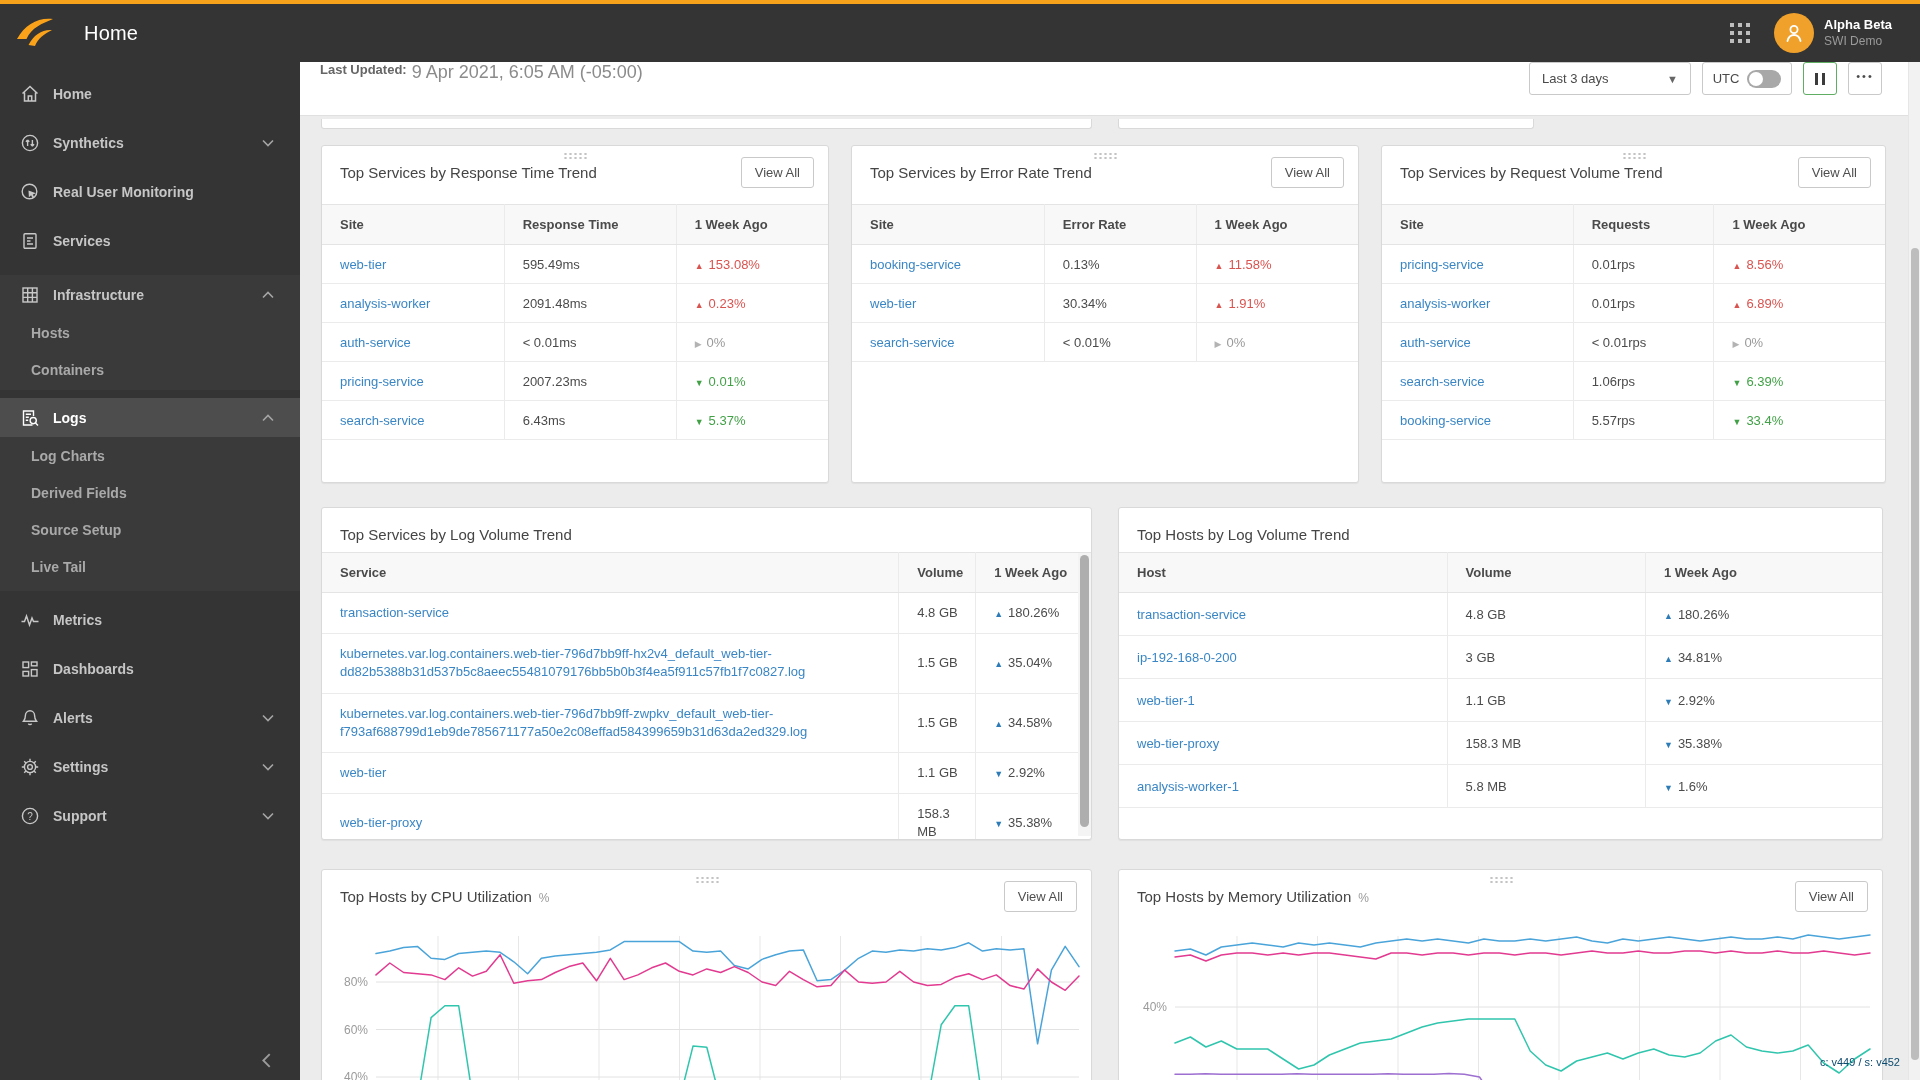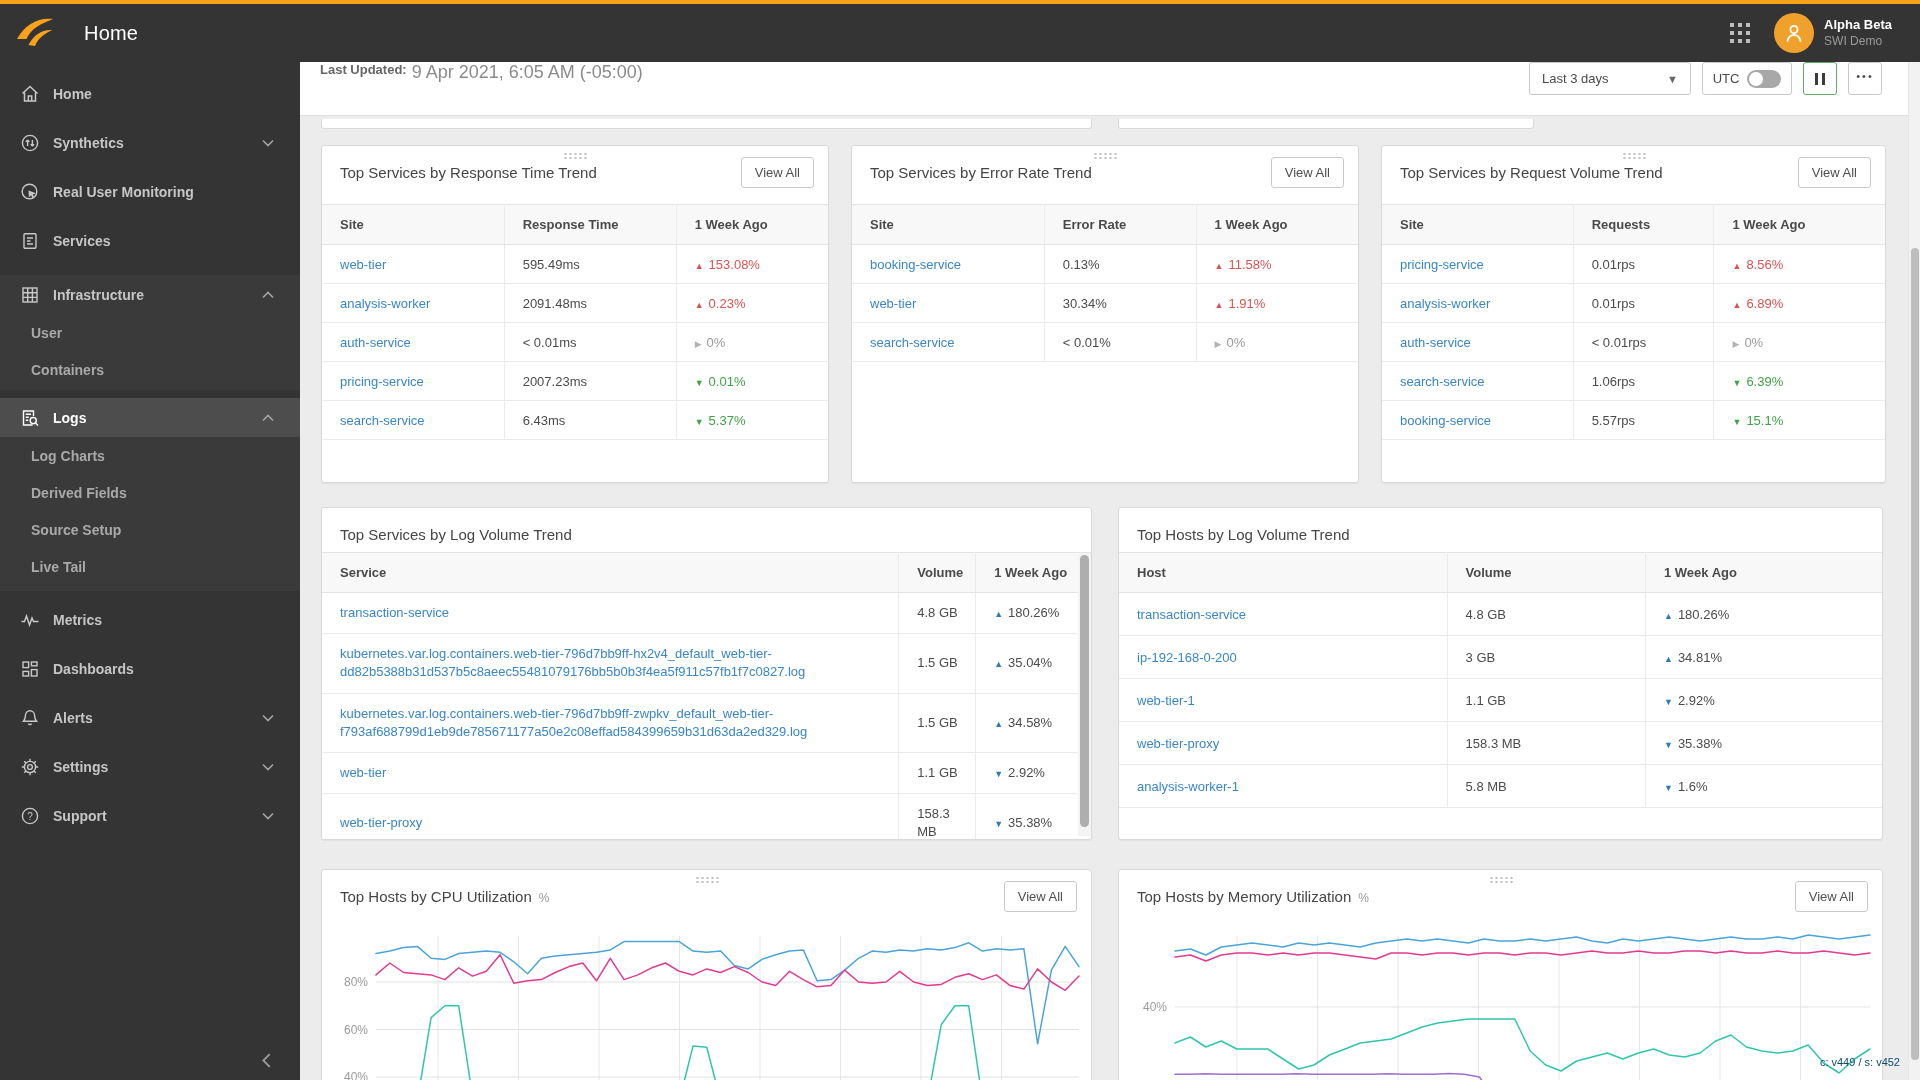--- a/index.html
+++ b/index.html
@@ -194,21 +194,21 @@
             </svg>
         </span>
         <span class="slabel">Infrastructure</span>
         <span class="schev">
             <svg viewBox="0 0 12 8" width="12" height="8" fill="none" stroke="currentColor" stroke-width="1.6">
               <path d="M1 6.5 L6 1.5 L11 6.5"></path>
             </svg>
           </span>
       </div>
       <div class="ssub">
-          <span>User</span>
+          <span>Hosts</span>
         </div>
       <div class="ssub">
           <span>Containers</span>
         </div>
     </div>
 
     <div class="sgroup g-logs">
       <div class="sitem active">
         <span class="sicon">
           <svg viewBox="0 0 20 20" width="20" height="20" fill="none" stroke="currentColor" stroke-width="1.4">
@@ -463,21 +463,21 @@
                   <td class="tr-flat"><span class="arr">▶</span><span class="tx">0%</span></td>
                 </tr>
                 <tr>
                   <td><a class="lnk">search-service</a></td>
                   <td>1.06rps</td>
                   <td class="tr-good"><span class="arr">▼</span><span class="tx">6.39%</span></td>
                 </tr>
                 <tr>
                   <td><a class="lnk">booking-service</a></td>
                   <td>5.57rps</td>
-                  <td class="tr-good"><span class="arr">▼</span><span class="tx">15.1%</span></td>
+                  <td class="tr-good"><span class="arr">▼</span><span class="tx">33.4%</span></td>
                 </tr>
               </tbody>
             </table>
           </div>
       </div>
     </section>
 
     <section class="row row2">
       <div class="card w-lgA">
         <div class="card-title">Top Services by Log Volume Trend</div>

